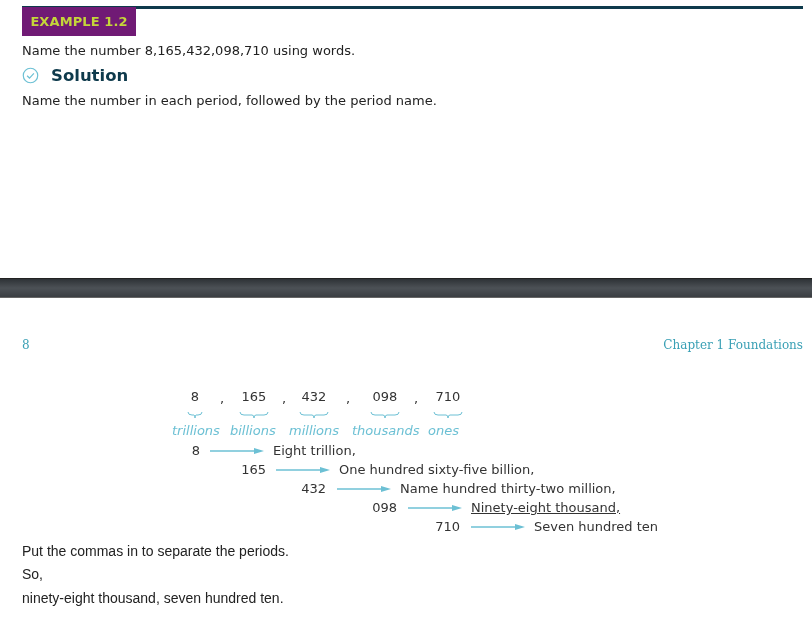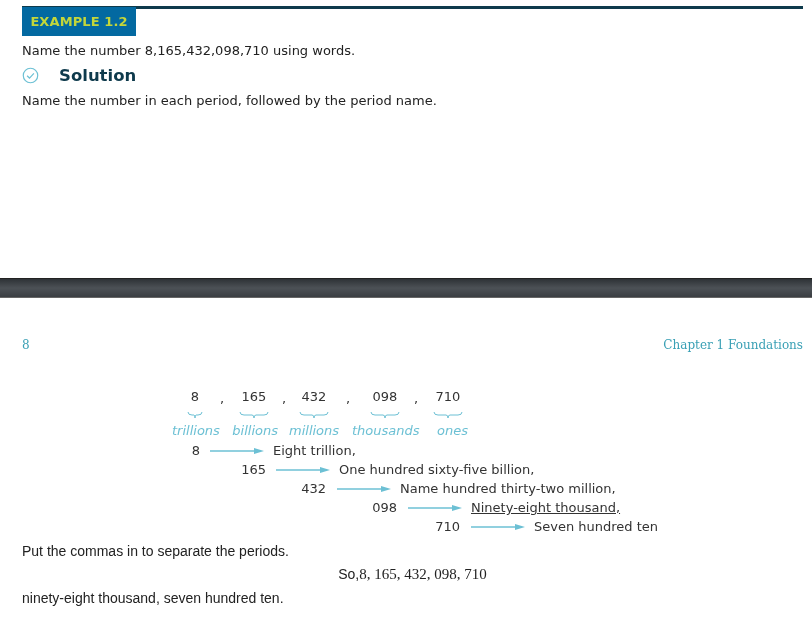--- a/index.html
+++ b/index.html
@@ -4,37 +4,37 @@
 <style>
   html, body { margin:0; padding:0; }
   body {
     width:812px; height:625px; position:relative; overflow:hidden;
     background:#ffffff; color:#222;
     font-family:"DejaVu Sans", sans-serif;
   }
   .abs { position:absolute; }
   .top-rule { left:22px; top:6px; width:781px; height:3px; background:#0e3a4c; }
   .badge {
-    left:22px; top:7px; width:114px; height:29px; background:#0369a1;
+    left:22px; top:7px; width:114px; height:29px; background:#701a75;
     display:flex; align-items:center; justify-content:center;
   }
   .badge span { color:#c4d63a; font-weight:bold; font-size:13px; letter-spacing:0.1px; }
   .txt { font-size:13px; color:#222; white-space:nowrap; }
-  .sol { left:22px; top:66px; display:flex; align-items:center; gap:20px; }
+  .sol { left:22px; top:66px; display:flex; align-items:center; gap:12px; }
   .sol .ic { width:17px; height:17px; }
   .sol span.t { font-weight:bold; font-size:16.5px; color:#0e3a4c; }
   .sep {
     left:0; top:278px; width:812px; height:18px;
     background:linear-gradient(#2e3236,#4c5156 50%,#3a3e42);
     border-top:1px solid #222; border-bottom:1px solid #666;
   }
   .pg { font-family:"DejaVu Serif", serif; font-size:12px; color:#3aa0b5; }
   .period { font-size:13px; color:#333; text-align:center; }
   .brace { height:8px; }
-  .plabel { font-size:13px; color:#6cc0d4; font-style:italic; text-align:right; white-space:nowrap; }
+  .plabel { font-size:13px; color:#6cc0d4; font-style:italic; text-align:left; white-space:nowrap; }
   .comma { font-size:13px; color:#333; }
   .num { font-size:13px; color:#333; text-align:right; }
   .arrow { height:8px; }
   .word { font-size:13px; color:#333; white-space:nowrap; }
   .narrow { font-family:"Liberation Sans", sans-serif; font-size:14px; color:#222; white-space:nowrap; }
   .serifnum { font-family:"Liberation Serif", serif; font-size:15px; }
 </style>
 </head>
 <body>
 
@@ -138,17 +138,16 @@
 
   <div class="abs num" style="left:430px; top:519px; width:30px;">710</div>
   <svg class="abs arrow" style="left:471px; top:523px;" width="55" height="8" viewBox="0 0 55 8">
       <line x1="0" y1="4" x2="47" y2="4" stroke="#6cc0d4" stroke-width="1.3"></line>
       <path d="M44 1 L54 4 L44 7 Z" fill="#6cc0d4"></path>
     </svg>
   <div class="abs word" style="left:534px; top:519px;">Seven hundred ten</div>
 </div>
 
 <div class="abs narrow" style="left:22px; top:543px;">Put the commas in to separate the periods.</div>
-<div class="abs narrow" style="left:22px; top:566px; width:781px; display:flex; justify-content:center;">
+<div class="abs narrow" style="left:22px; top:566px; width:781px; display:flex; justify-content:space-between;">
   <span>So,</span>
-  <span class="serifnum">8, 165, 432, 098, 710</span>
 </div>
 <div class="abs narrow" style="left:22px; top:590px;">ninety-eight thousand, seven hundred ten.</div>
 
 </body></html>

